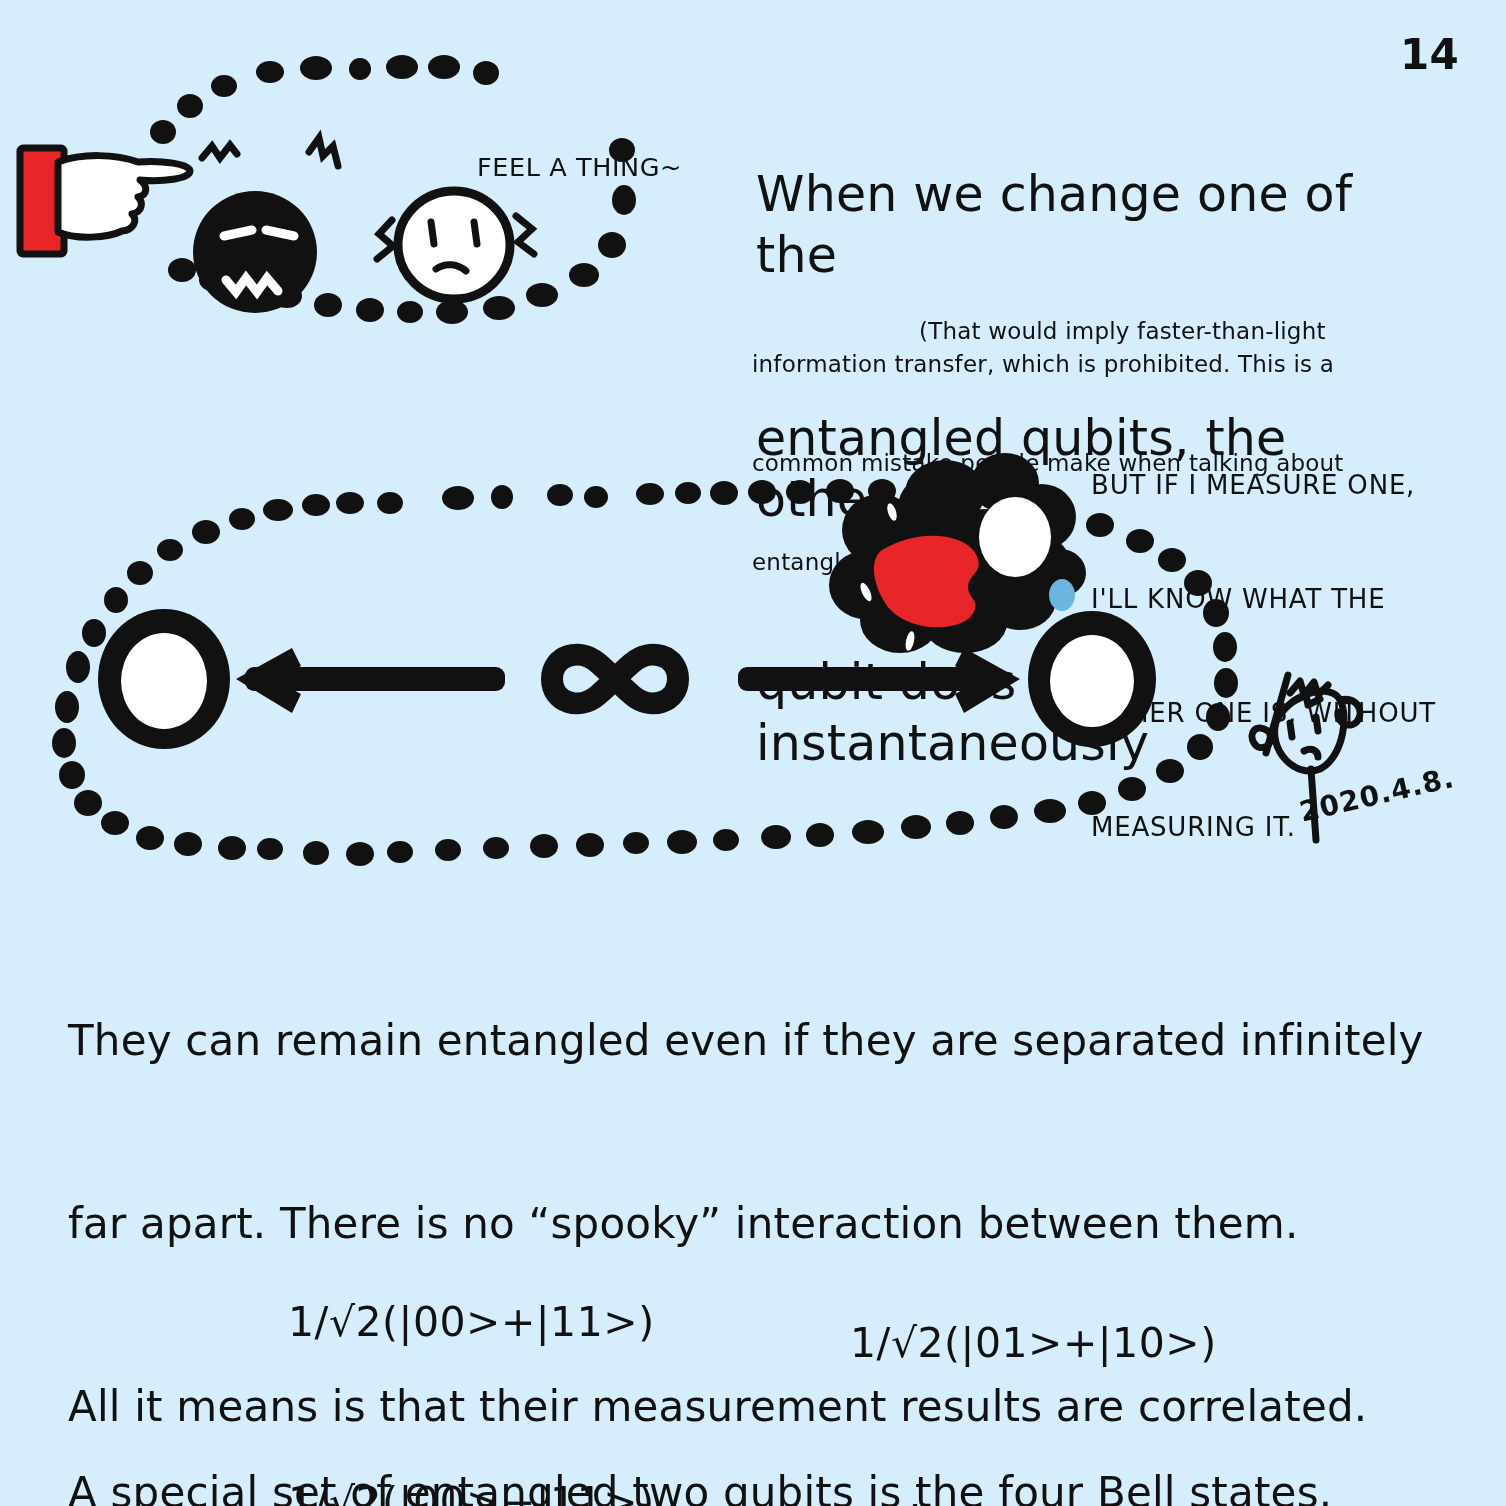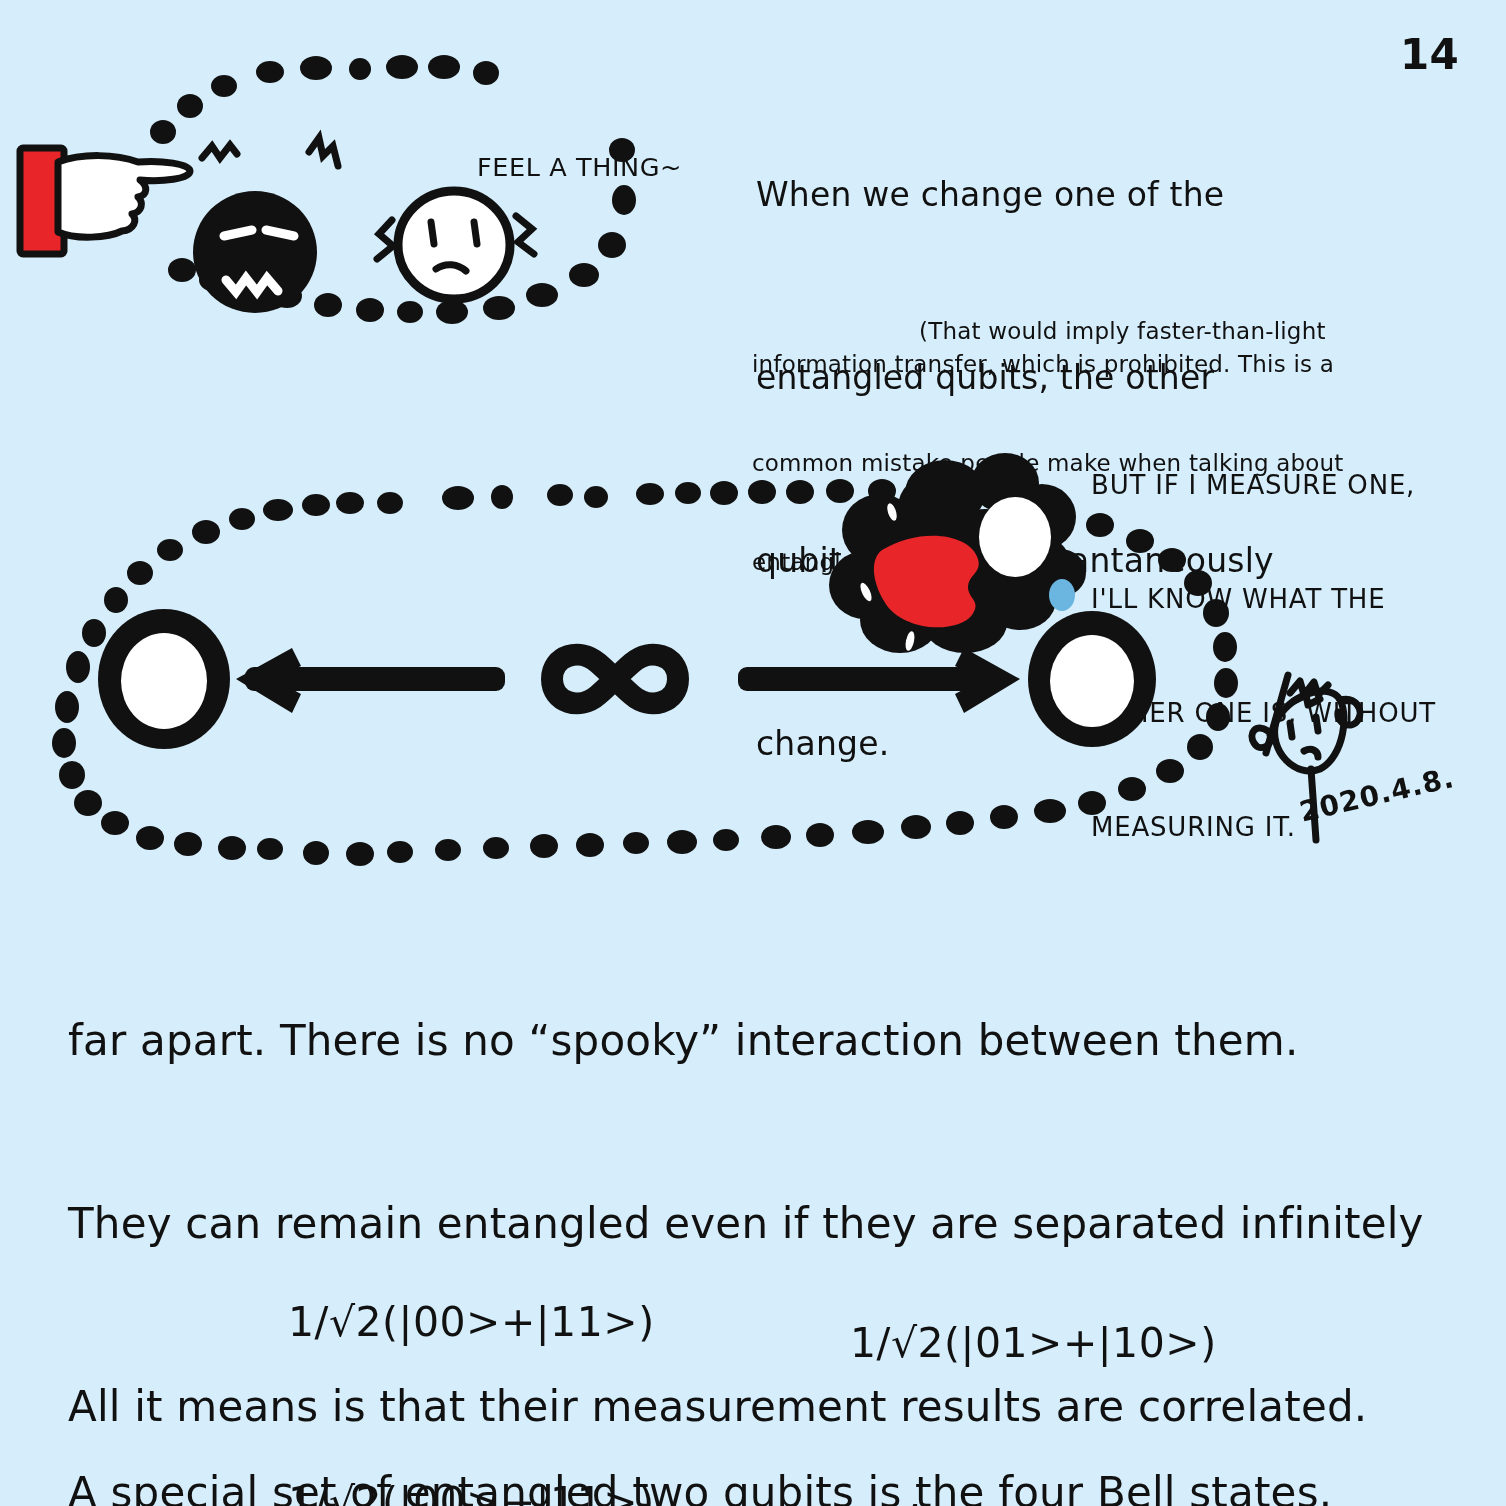--- a/index.html
+++ b/index.html
@@ -14,21 +14,21 @@
   .abs{position:absolute;}
 
   
   .hand-body{
     font-family:"DejaVu Sans", sans-serif;
     color:#111;
     letter-spacing:.2px;
     white-space:pre-wrap;
   }
   .title-text{
-    font-size:33px;
+    font-size:49px;
     line-height:61px;
     font-weight:400;
   }
   .paren-note{
     font-size:23px;
     line-height:33px;
   }
   .caps-bubble{
     font-size:25.5px;
     line-height:35px;
@@ -143,21 +143,20 @@
   </div>
 
   <div class="abs hand-body caps-bubble" style="left:477px;top:80px;width:260px;">
     <div>FEEL A THING~</div>
   </div>
 
   <div class="abs hand-body title-text" style="left:756px;top:42px;width:650px;">
     <div>When we change one of the</div>
     <div>entangled qubits, the other</div>
     <div>qubit does not instantaneously</div>
-    <div>change.</div>
   </div>
 
   <div class="abs hand-body paren-note" style="left:919px;top:249px;width:520px;">
     <div>(That would imply faster-than-light</div>
   </div>
   <div class="abs hand-body paren-note" style="left:752px;top:282px;width:700px;">
     <div>information transfer, which is prohibited. This is a</div>
     <div>common mistake people make when talking about</div>
     <div>entanglement.)</div>
   </div>
@@ -322,22 +321,22 @@
 
         <path d="M56 86 c8 -4, 14 0, 14 6"></path>
 
         <path d="M63 104 L68 175"></path>
       </g>
     </svg>
   </div>
   <div class="abs hand-body sig-date" style="left:1300px;top:796px;">2020.4.8.</div>
 
   <div class="abs hand-body body-para" style="left:68px;top:888px;width:1410px;">
+    <div>They can remain entangled even if they are separated infinitely</div>
     <div>far apart. There is no “spooky” interaction between them.</div>
-    <div>They can remain entangled even if they are separated infinitely</div>
     <div>All it means is that their measurement results are correlated.</div>
     
   </div>
 
   <div class="abs hand-body formula" style="left:288px;top:1172px;">
     <div>1/√2(|00&gt;+|11&gt;)</div>
     <div>1/√2(|00&gt;−|11&gt;)</div>
   </div>
   <div class="abs hand-body formula" style="left:850px;top:1193px;">
     <div>1/√2(|01&gt;+|10&gt;)</div>

